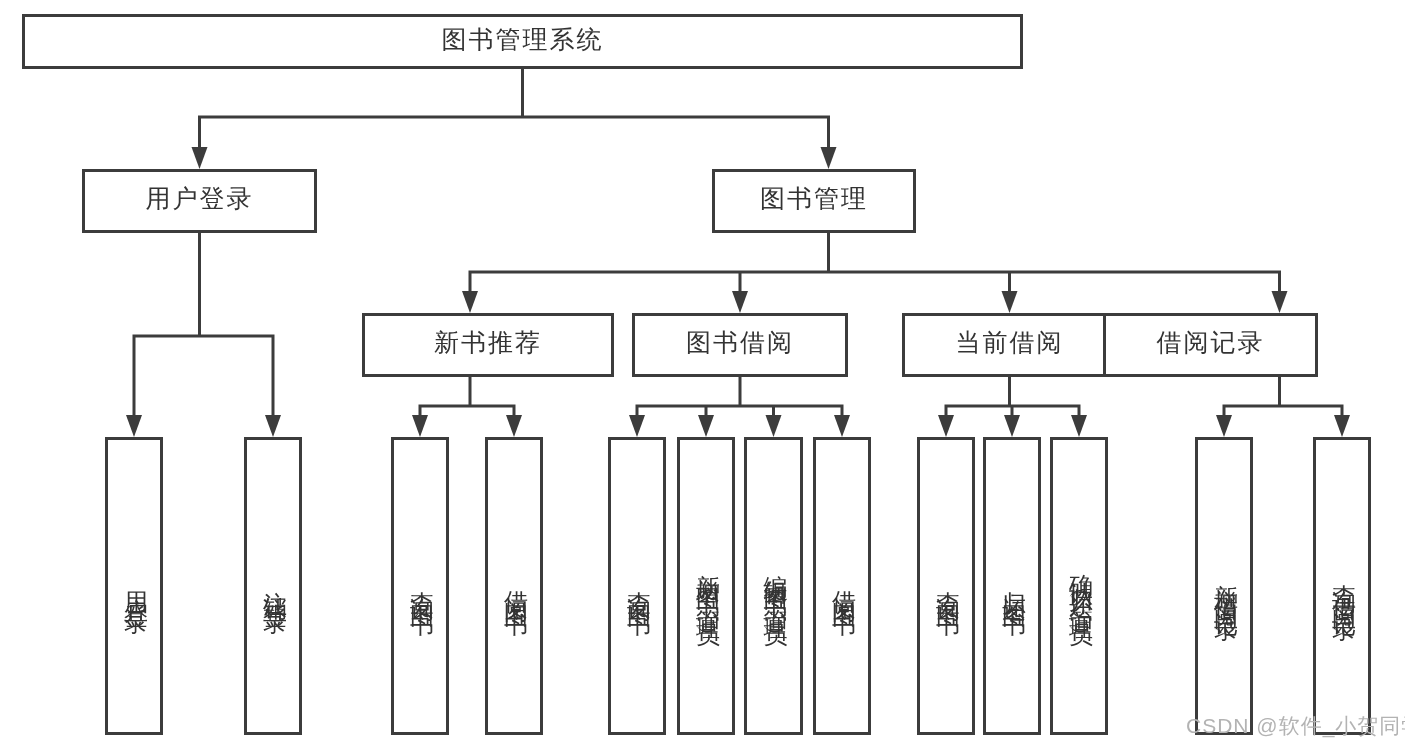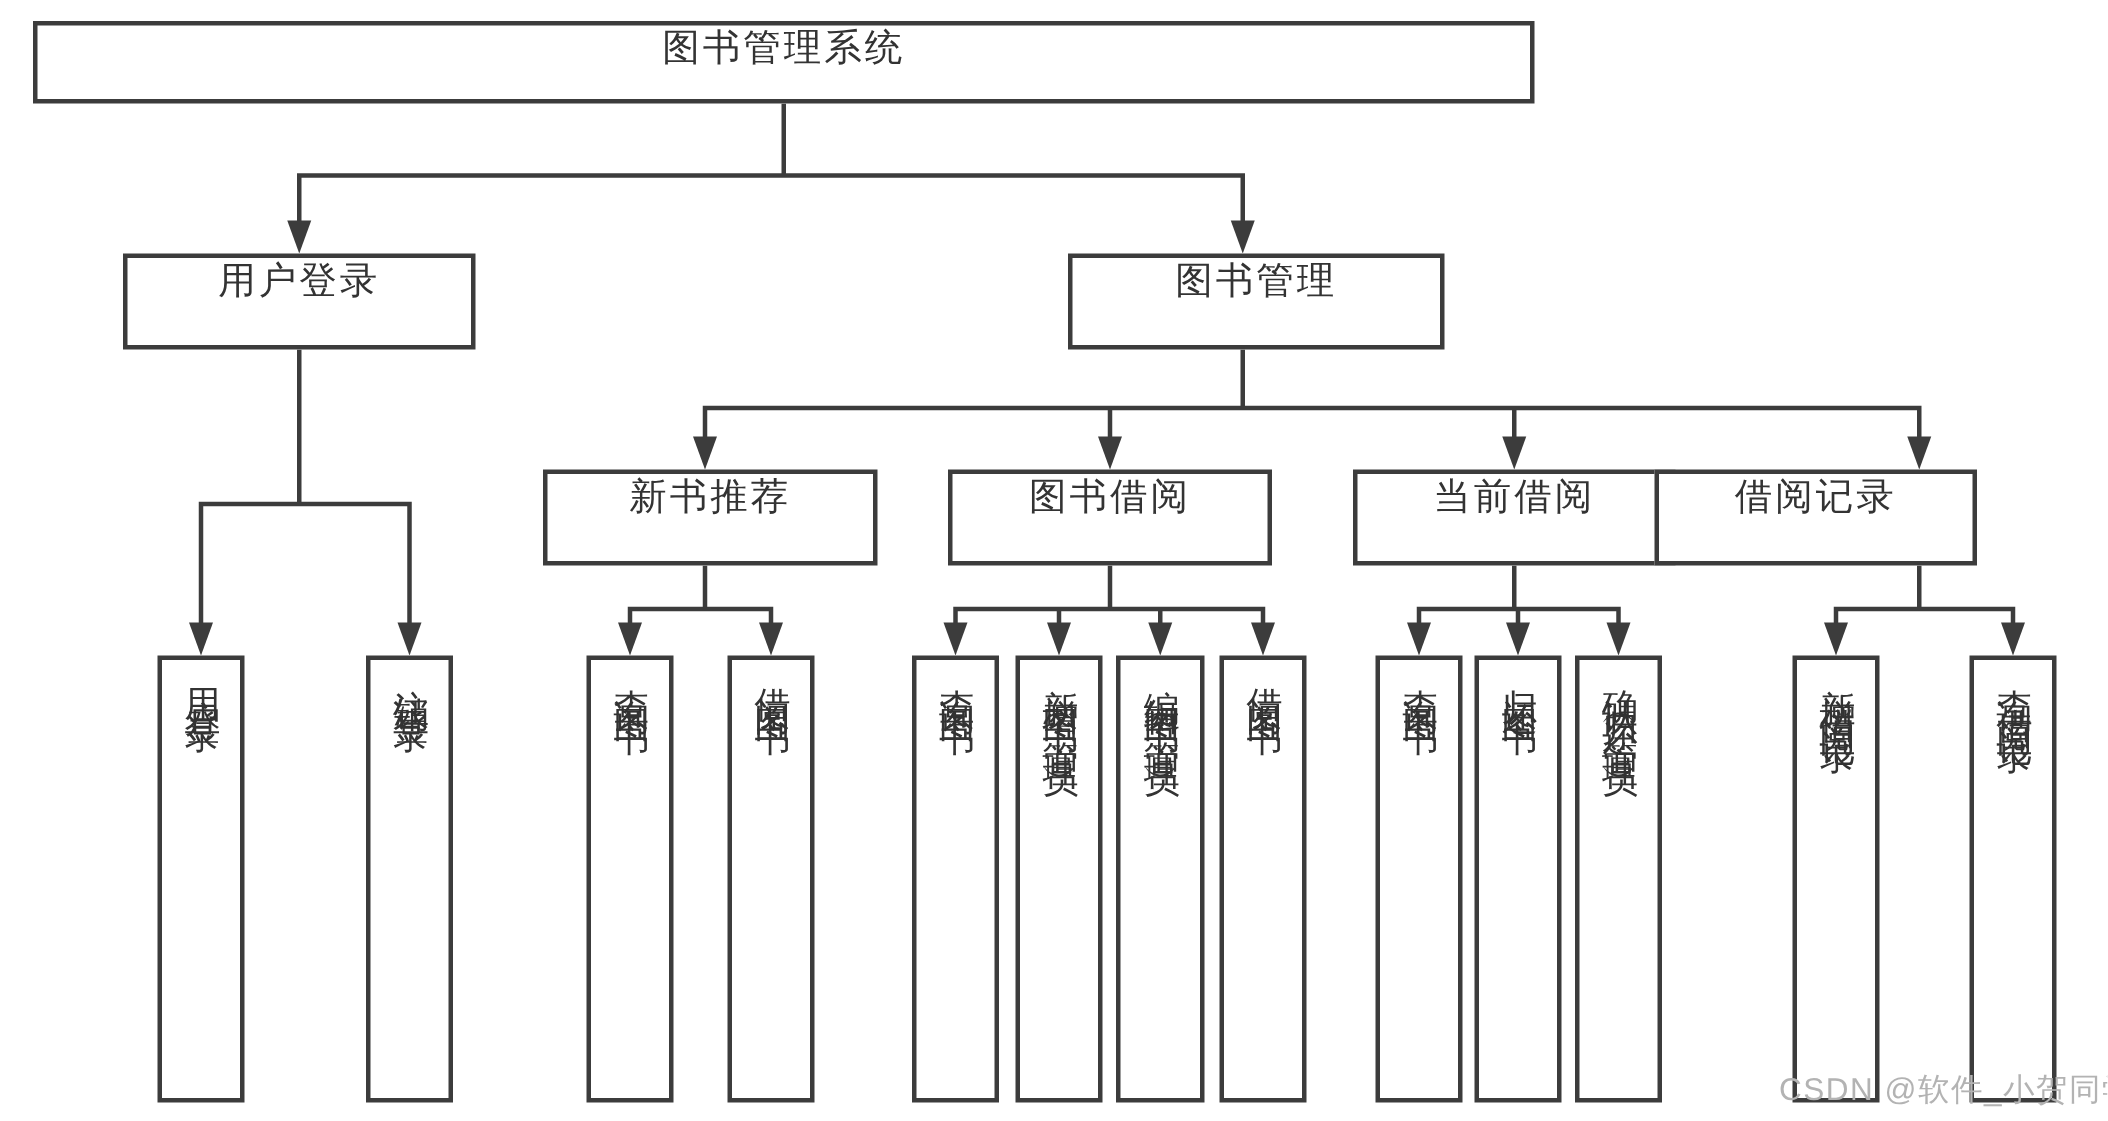--- a/index.html
+++ b/index.html
@@ -30,23 +30,24 @@
     fill: var(--connector-color, #3c3c3c);
     stroke: none;
   }
   .node {
     position: absolute;
     box-sizing: border-box;
     background: var(--box-fill, #ffffff);
     border: 3px solid var(--box-border-color, #3c3c3c);
     color: var(--text-color, #333333);
     display: flex;
-    align-items: flex-start;
+    align-items: center;
     justify-content: center;
     z-index: 1;
+    font-family: Liberation Mono, monospace;
   }
   .node.horizontal .node-label {
     font-size: 25px;
     letter-spacing: 2px;
     white-space: nowrap;
     line-height: 1.2;
   }
   .node.vertical .node-label {
     writing-mode: vertical-rl;
     text-orientation: mixed;
@@ -98,24 +99,24 @@
       <polygon points="1224,437 1216,415 1232,415"></polygon>
       <polygon points="1342,437 1334,415 1350,415"></polygon>
     </svg>
   <div class="watermark">CSDN @软件_小贺同学</div>
 <div class="node horizontal" style="left: 22px; top: 14px; width: 1001px; height: 55px;">
       <span class="node-label">图书管理系统</span>
     </div>
     <div class="node horizontal" style="left: 82px; top: 169px; width: 235px; height: 64px;">
       <span class="node-label">用户登录</span>
     </div>
-    <div class="node horizontal" style="left: 712px; top: 169px; width: 251px; height: 64px;">
+    <div class="node horizontal" style="left: 712px; top: 169px; width: 204px; height: 64px;">
       <span class="node-label">图书管理</span>
     </div>
-    <div class="node horizontal" style="left: 362px; top: 313px; width: 223px; height: 64px;">
+    <div class="node horizontal" style="left: 362px; top: 313px; width: 252px; height: 64px;">
       <span class="node-label">新书推荐</span>
     </div>
     <div class="node horizontal" style="left: 902px; top: 313px; width: 215px; height: 64px;">
       <span class="node-label">当前借阅</span>
     </div>
     <div class="node horizontal" style="left: 632px; top: 313px; width: 216px; height: 64px;">
       <span class="node-label">图书借阅</span>
     </div>
     <div class="node horizontal" style="left: 1103px; top: 313px; width: 215px; height: 64px;">
       <span class="node-label">借阅记录</span>

